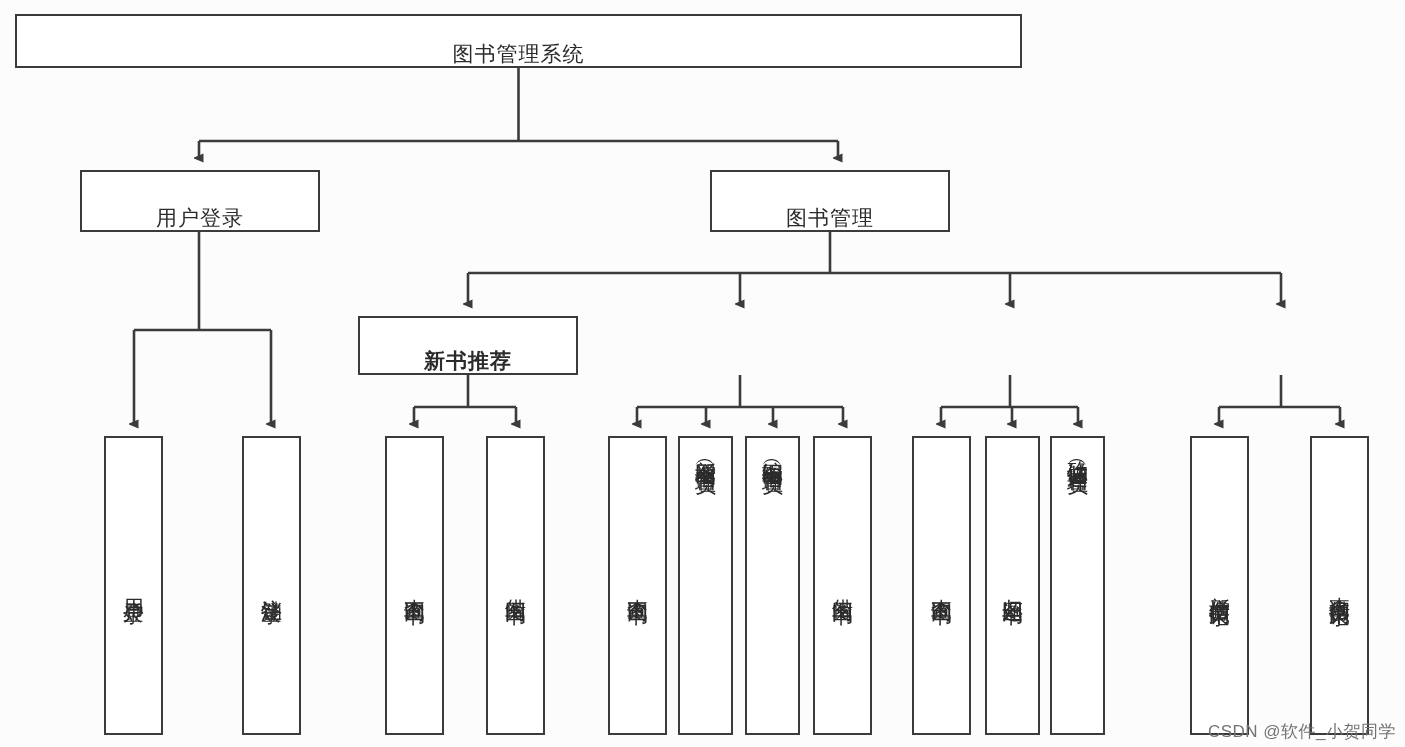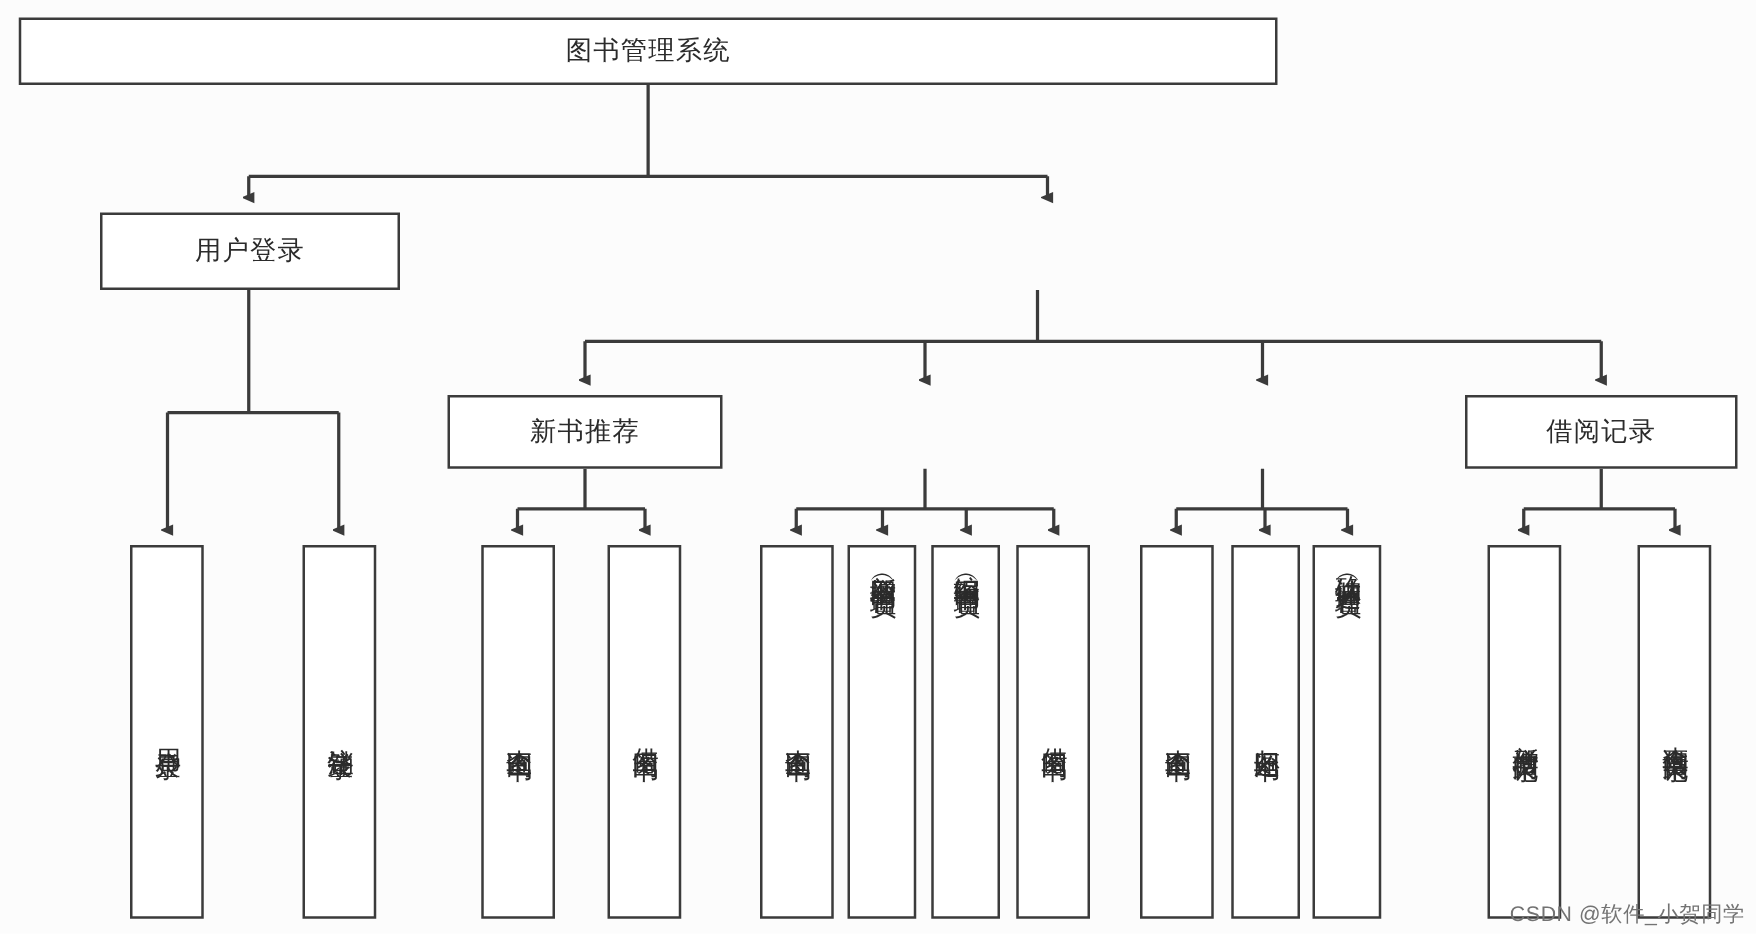--- a/index.html
+++ b/index.html
@@ -23,21 +23,21 @@
     top: 0;
     width: 1405px;
     height: 747px;
   }
   .node-box {
     position: absolute;
     box-sizing: border-box;
     background: #ffffff;
     border: 2.5px solid #3b3b3b;
     display: flex;
-    align-items: center;
+    align-items: flex-end;
     justify-content: center;
     z-index: 3;
   }
   .node-label-h {
     font-size: 21px;
     color: #2b2b2b;
     letter-spacing: 1px;
     line-height: 1.2;
     white-space: nowrap;
     user-select: none;
@@ -137,26 +137,26 @@
     </g>
   </svg>
 
   <div class="node-box" id="node-root" style="left: 15px; top: 14px; width: 1007px; height: 54px;">
     <span class="node-label-h">图书管理系统</span>
   </div>
 
   <div class="node-box" id="node-l2-0" style="left: 80px; top: 170px; width: 240px; height: 62px;">
     <span class="node-label-h">用户登录</span>
   </div>
+  <div class="node-box" id="node-l2-1" style="left: 710px; top: 170px; width: 240px; height: 62px;">
+    <span class="node-label-h">图书管理</span>
+  </div>
 
-  <div class="node-box" id="node-l3-0" style="left: 358px; top: 316px; width: 220px; height: 59px;">
+  <div class="node-box" id="node-l3-0" style="left: 358px; top: 316px; width: 220px; height: 59px; font-weight: bold;">
     <span class="node-label-h">新书推荐</span>
-  </div>
-  <div class="node-box" id="node-l3-3" style="left: 1172px; top: 316px; width: 218px; height: 59px;">
-    <span class="node-label-h">借阅记录</span>
   </div>
 
   <div class="leaf-box center-v" id="leaf-0" style="left: 104px; top: 436px; width: 59px; height: 299px;">
     <span class="node-label-v">用户登录</span>
   </div>
   <div class="leaf-box center-v" id="leaf-1" style="left: 242px; top: 436px; width: 59px; height: 299px;">
     <span class="node-label-v">注销登录</span>
   </div>
   <div class="leaf-box center-v" id="leaf-2" style="left: 385px; top: 436px; width: 59px; height: 299px;">
     <span class="node-label-v">查询图书</span>

